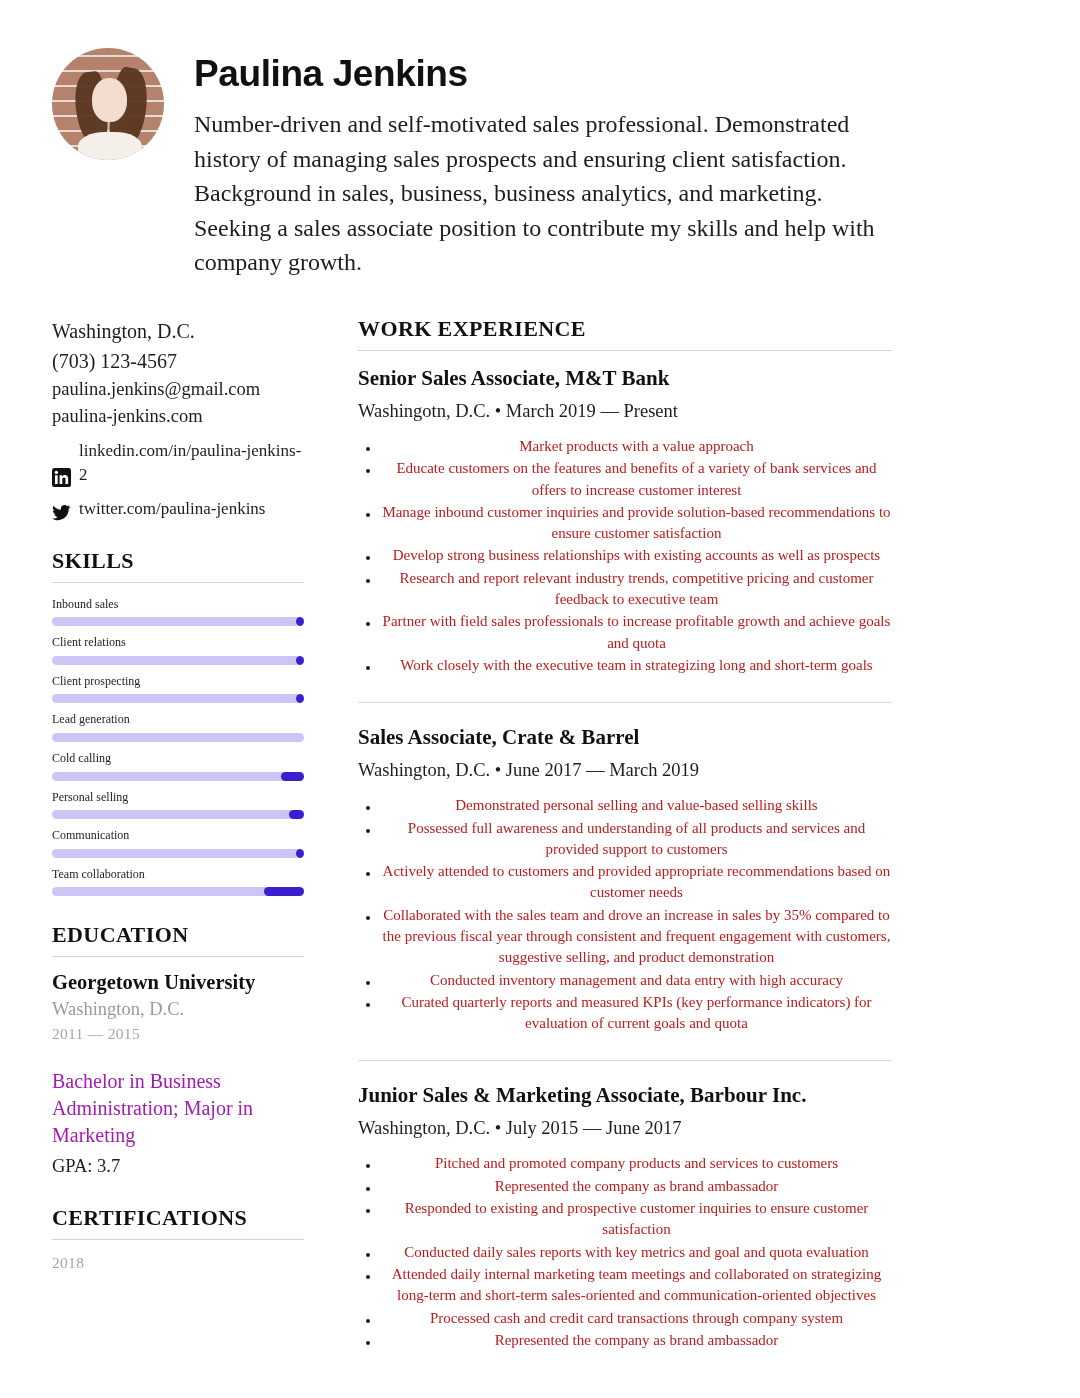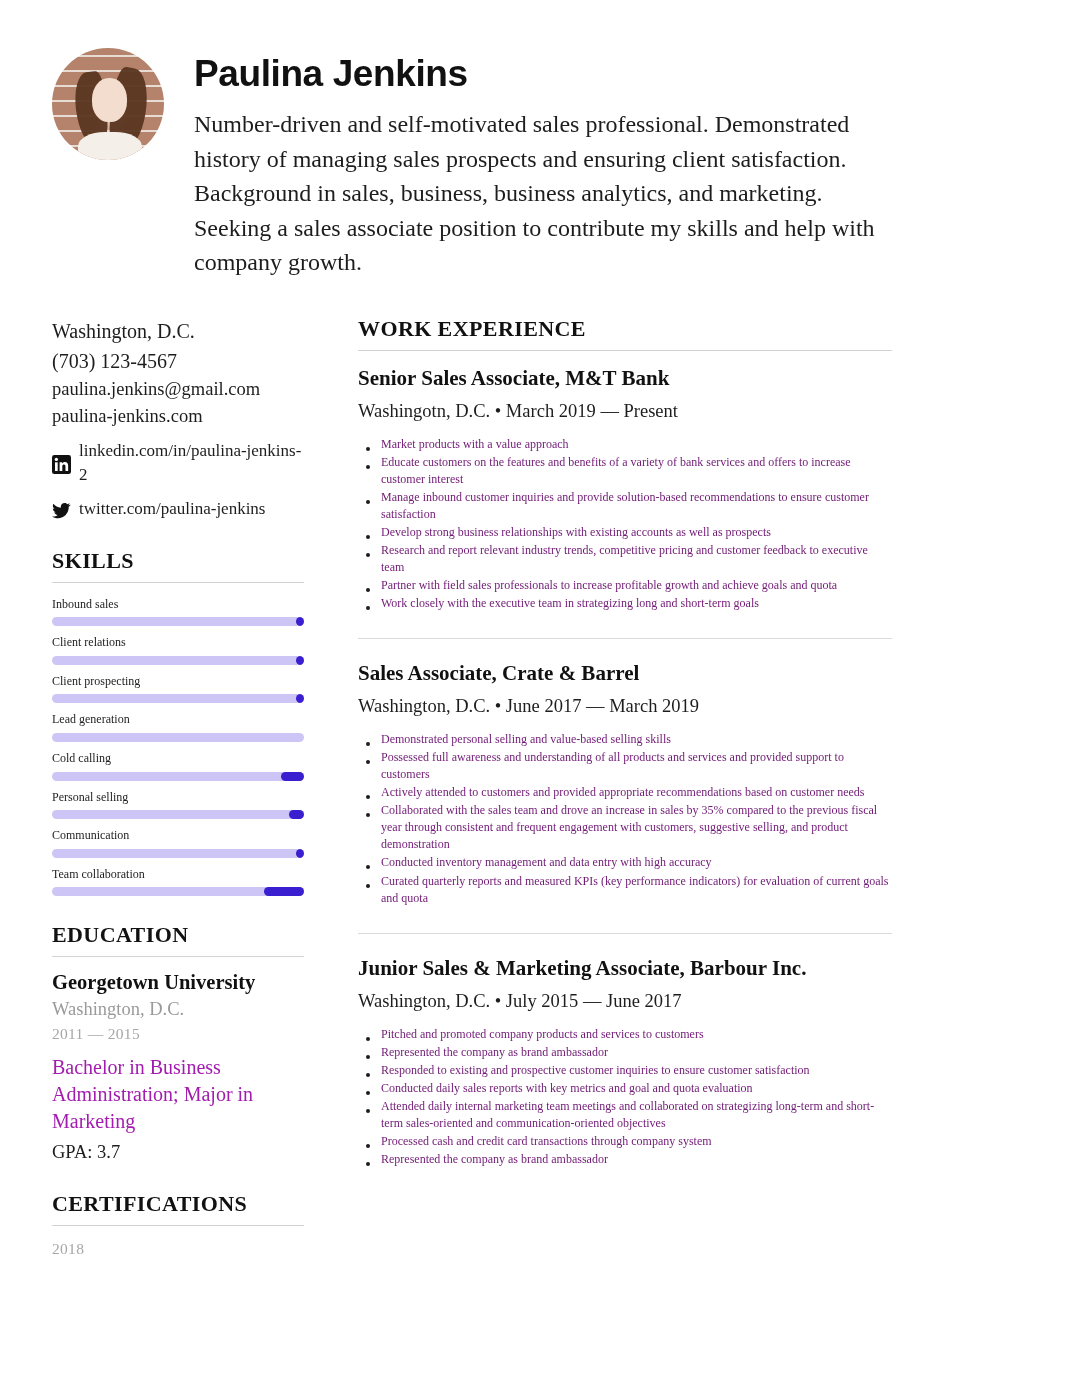--- a/index.html
+++ b/index.html
@@ -110,21 +110,21 @@
   
   .contact-line {
     font-size: 18.5px;
     line-height: 1.44;
     color: #1d1d1d;
   }
   .contact-line.big { font-size: 20px; line-height: 1.5; }
   .contact-block { margin-bottom: 2px; }
   .social-row {
     display: flex;
-    align-items: center;
+    align-items: flex-end;
     font-size: 17px;
     line-height: 1.42;
     color: #1d1d1d;
     margin-top: 10px;
   }
   .social-row .sicon {
     flex: 0 0 auto;
     width: 19px; height: 19px;
     margin-right: 8px;
     margin-top: 2px;
@@ -181,21 +181,21 @@
   .edu-muted {
     font-size: 18.5px;
     color: #9a9a9a;
     line-height: 1.32;
   }
   .edu-dates {
     font-size: 15.5px;
     color: #a6a6a6;
     letter-spacing: 0.3px;
     line-height: 1.5;
-    margin-bottom: 9px;
+    margin-bottom: 23px;
   }
   .edu-degree {
     font-size: 20px;
     line-height: 1.36;
     color: #a21caf;
     margin-bottom: 4px;
   }
   .edu-gpa {
     font-size: 18.5px;
     color: #1d1d1d;
@@ -226,25 +226,26 @@
     color: #1d1d1d;
     margin-bottom: 14px;
   }
   ul.bullets {
     margin: 0;
     padding: 0 0 0 23px;
     list-style: none;
   }
   ul.bullets li {
     position: relative;
-    font-size: 12px;
+    font-size: 15px;
     line-height: 1.42;
-    color: #701a75;
+    color: #b91c1c;
     margin-bottom: 1px;
     padding-left: 0;
+    text-align: center;
   }
   ul.bullets li::before {
     content: "";
     position: absolute;
     left: -15px;
     top: 11px;
     width: 4px; height: 4px;
     border-radius: 50%;
     background: #1d1d1d;
   }

